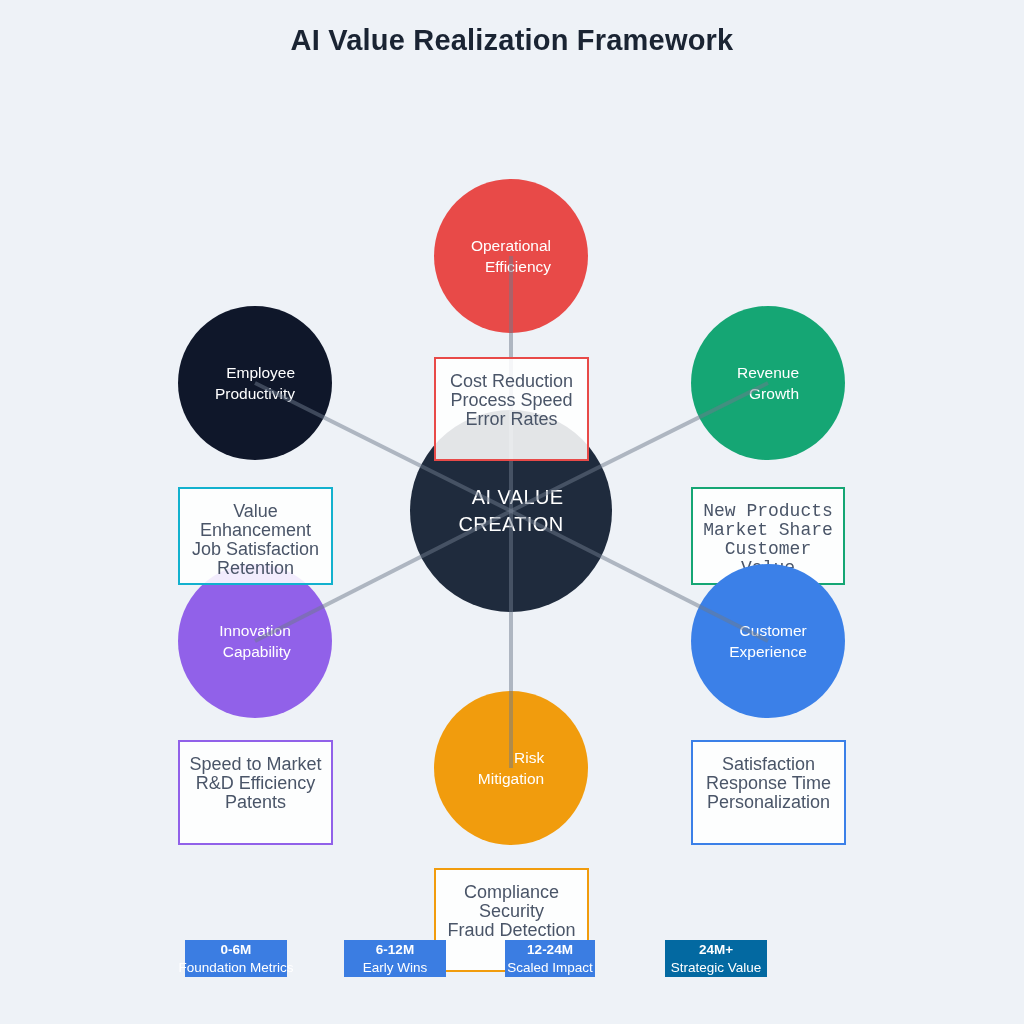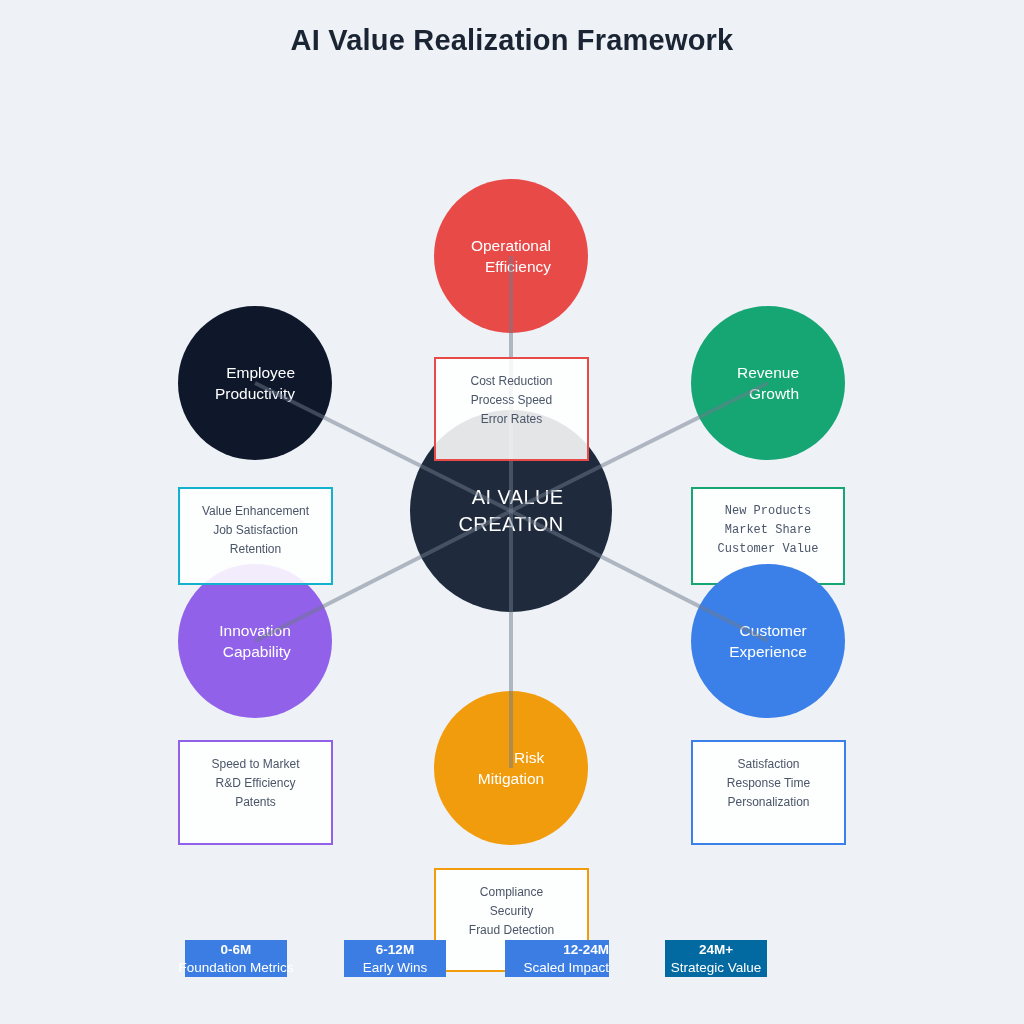--- a/index.html
+++ b/index.html
@@ -25,21 +25,21 @@
   }
   .circle.hub {
     font-size: 20px; line-height: 27px; letter-spacing: .4px;
   }
   .connectors { position: absolute; inset: 0; pointer-events: none; }
   .mbox {
     position: absolute; box-sizing: border-box;
     background: var(--box-bg, rgba(255,255,255,0.88));
     border: 2px solid #000;
     text-align: center; padding-top: 13px;
-    font-size: 12px; line-height: 19px;
+    font-size: 18px; line-height: 19px;
     color: var(--box-text, #4a5568);
   }
   .timeline-title {
     position: absolute; top: 901px; left: 0; width: 100%;
     margin: 0; text-align: center;
     font-size: 21px; font-weight: 700; color: var(--title, #1a2433);
   }
   .badges { position: absolute; inset: 0; pointer-events: none; margin-left: 44px; }
   .badge {
     position: absolute;
@@ -113,21 +113,21 @@
 
   <div class="badges">
       <div class="badge" style="left: 141px; top: 940px; width: 102px; height: 37px; background: rgb(59, 125, 226);">
         <div class="period">0-6M</div>
         <div class="blabel">Foundation Metrics</div>
       </div>
       <div class="badge" style="left: 300px; top: 940px; width: 102px; height: 37px; background: rgb(59, 125, 226);">
         <div class="period">6-12M</div>
         <div class="blabel">Early Wins</div>
       </div>
-      <div class="badge" style="left: 461px; top: 940px; width: 104px; height: 37px; background: rgb(59, 125, 226); align-items: flex-end;">
+      <div class="badge" style="left: 461px; top: 940px; width: 90px; height: 37px; background: rgb(59, 125, 226);">
         <div class="period">12-24M</div>
         <div class="blabel">Scaled Impact</div>
       </div>
       <div class="badge" style="left: 621px; top: 940px; width: 102px; height: 37px; background: #0369a1;">
         <div class="period">24M+</div>
         <div class="blabel">Strategic Value</div>
       </div>
     </div>
 </div>
 

